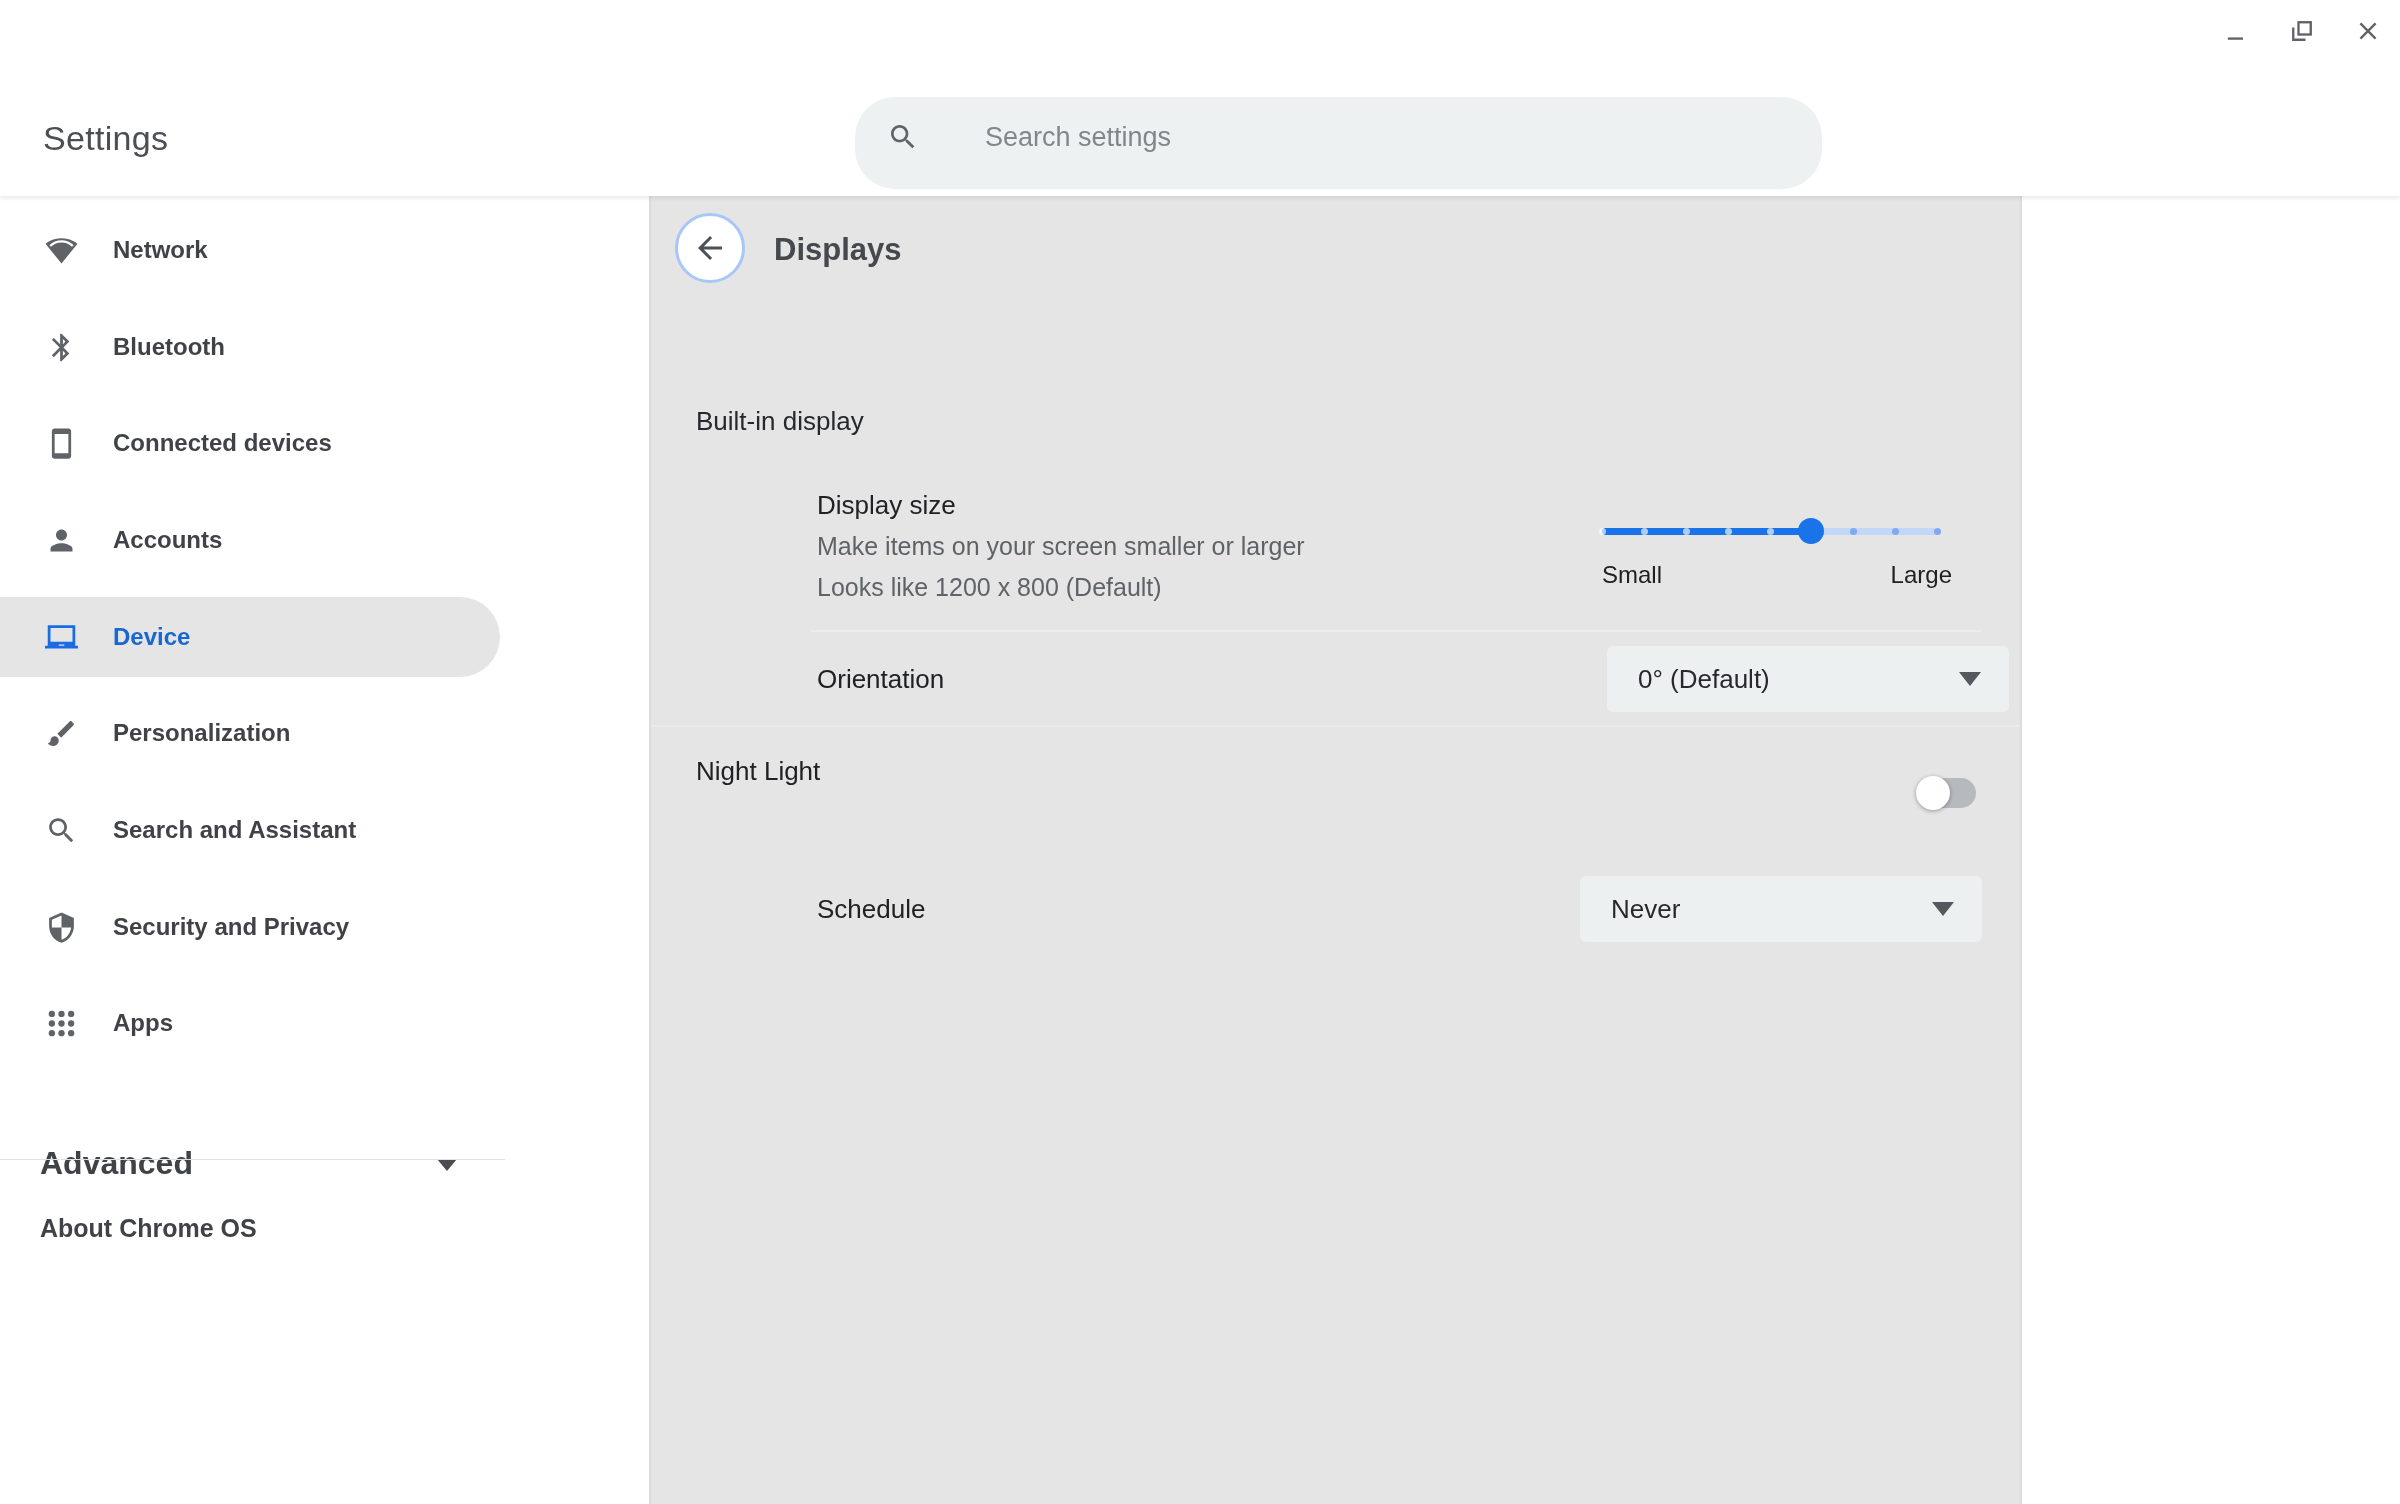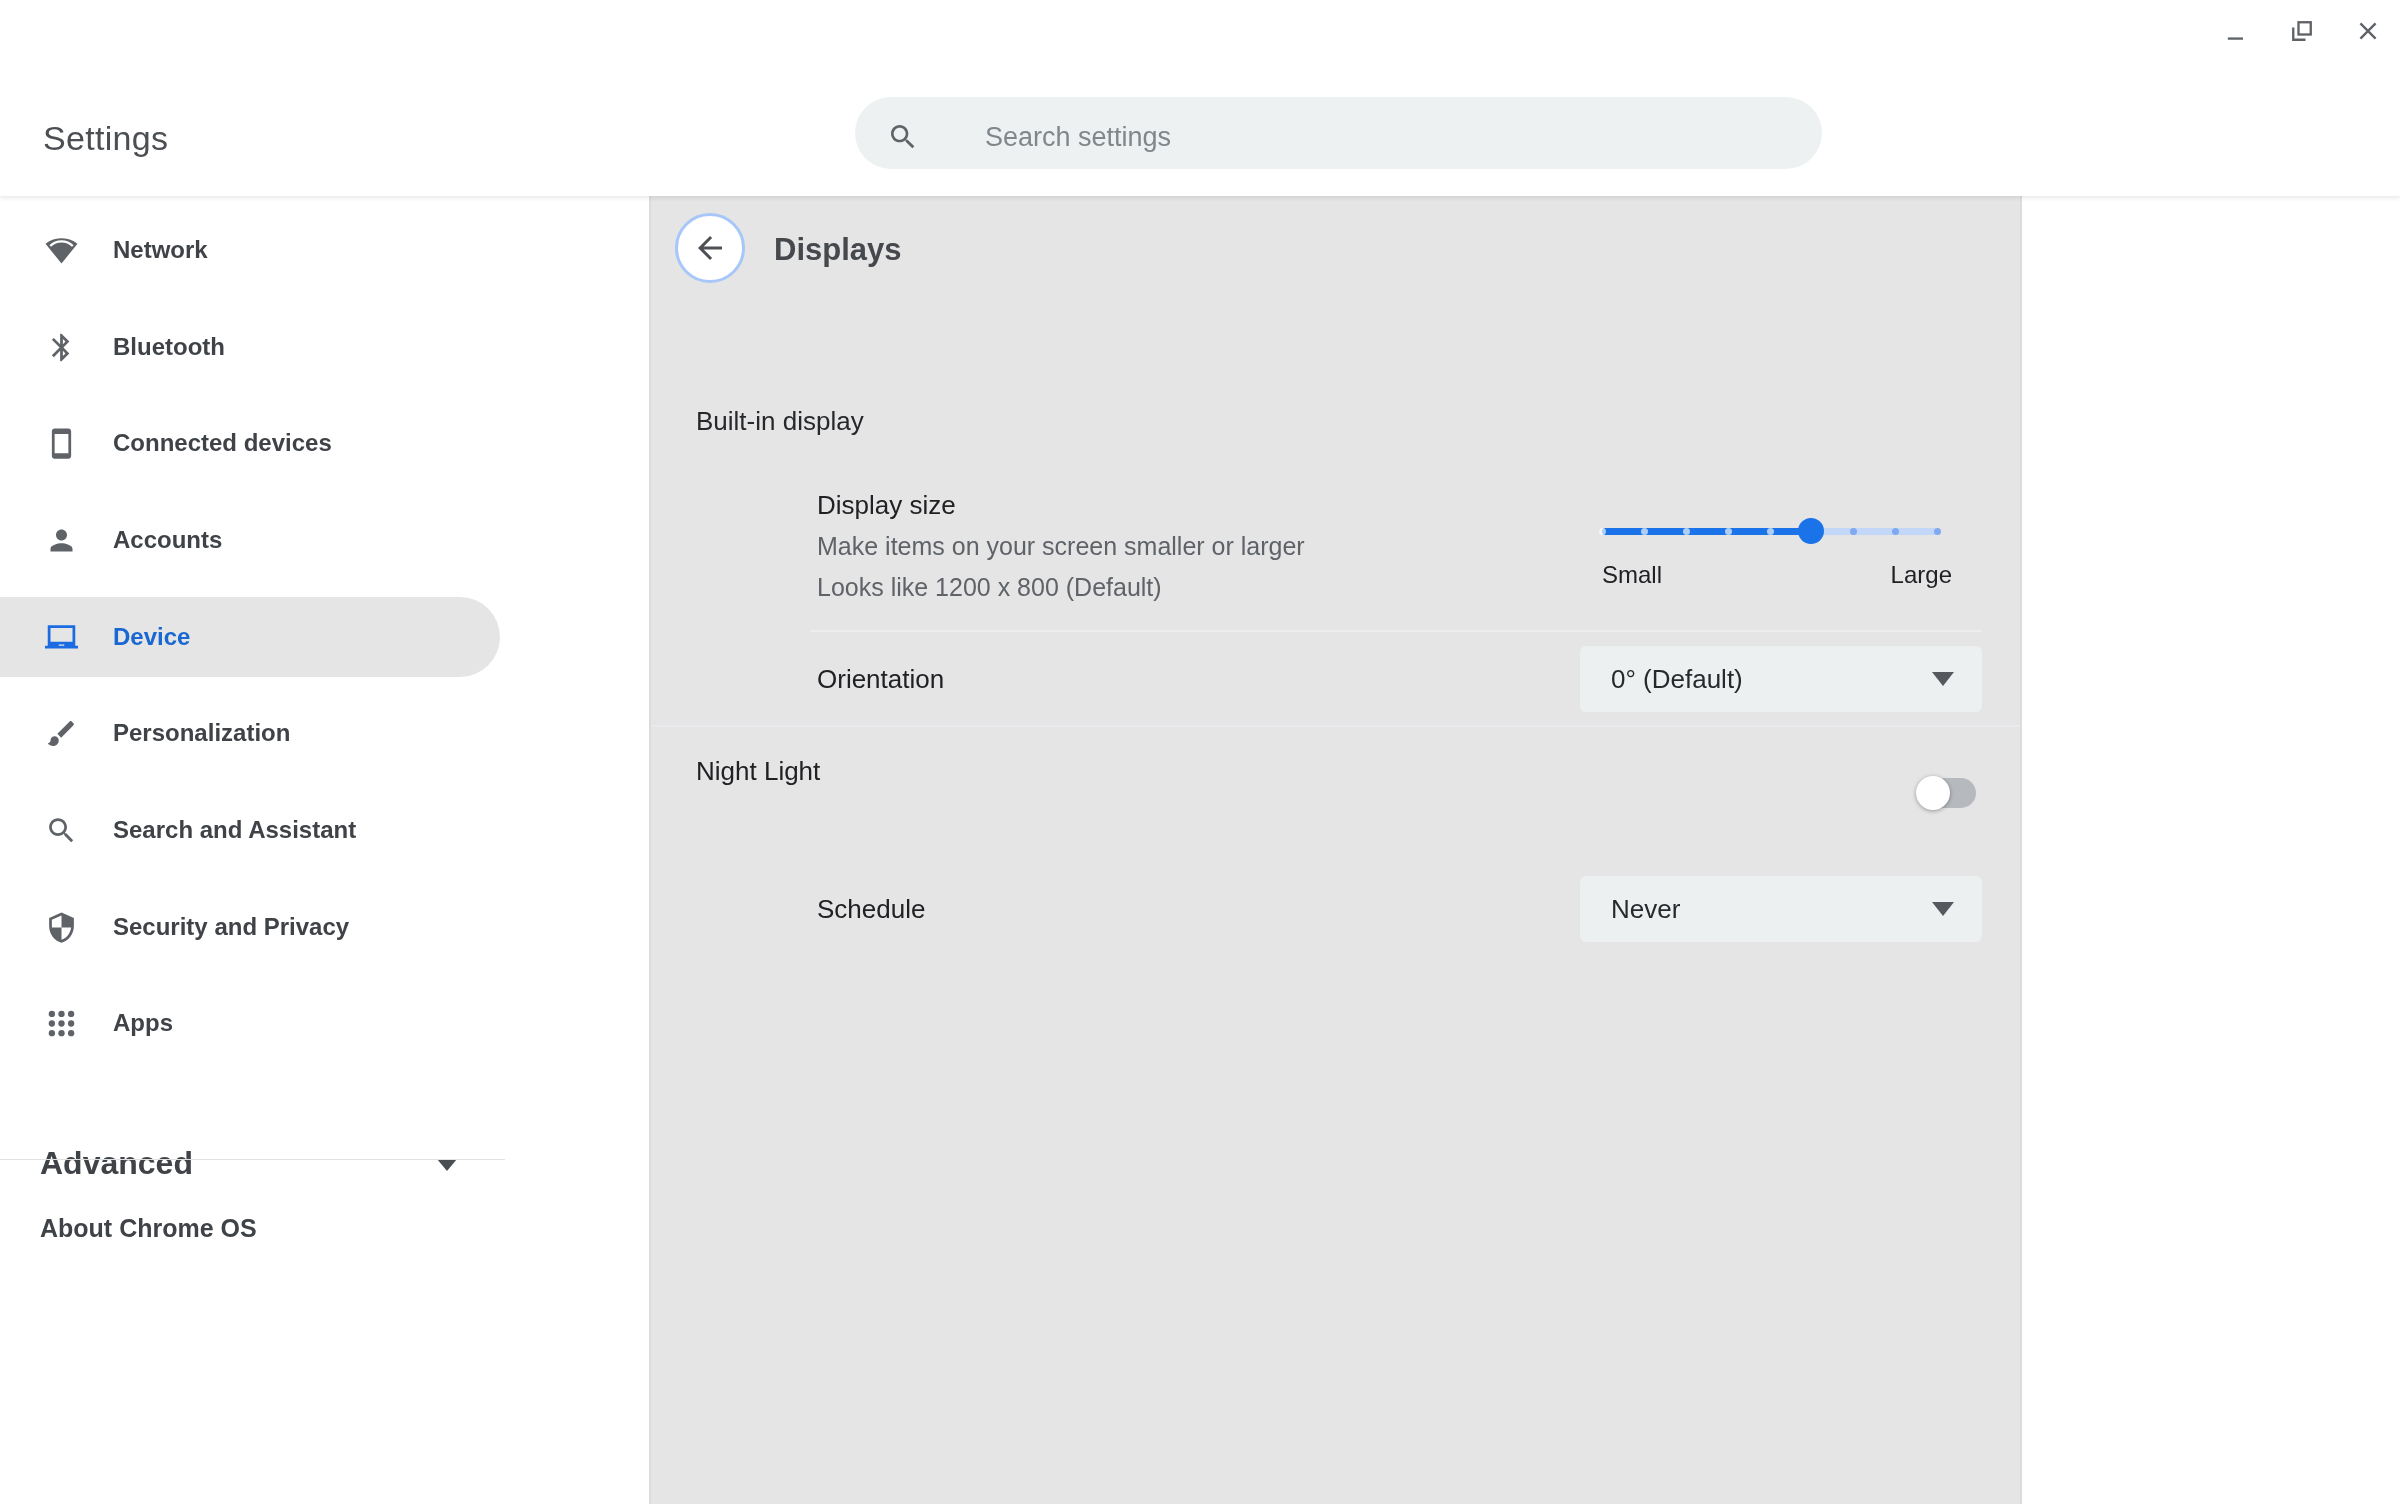--- a/index.html
+++ b/index.html
@@ -15,21 +15,21 @@
   .win-btn { width:48px; height:48px; display:flex; align-items:center; justify-content:center; background:transparent; border:none; }
   .win-btn svg { width:28px; height:28px; stroke:#5f6368; stroke-width:2; fill:none; }
 
   
   .header {
     position:absolute; top:0; left:0; width:2400px; height:196px; background:#fff; z-index:20;
     box-shadow:0 2px 4px rgba(60,64,67,.12);
   }
   .app-title { position:absolute; left:43px; top:119px; font-size:34px; color:#4b4e52; letter-spacing:.3px; }
   .search-pill {
-    position:absolute; left:855px; top:97px; width:967px; height:72px;
+    position:absolute; left:855px; top:97px; width:967px; height:92px;
     background:#eef1f1; border-radius:40px;
   }
   .search-pill .s-icon { position:absolute; left:32px; top:24px; width:32px; height:32px; fill:#5f6368; }
   .search-pill input {
     position:absolute; left:130px; top:0; width:780px; height:80px; border:none; outline:none;
     background:transparent; font-family:inherit; font-size:27px; color:#202124;
   }
   .search-pill input::placeholder { color:#80868b; }
 
   
@@ -90,21 +90,21 @@
   .divider-inset { position:absolute; left:160px; top:434px; width:1170px; height:2px; background:#ebedef; }
   .divider-full  { position:absolute; left:0; top:529px; width:100%; height:2px; background:#e8eaed; }
 
   .row-label-orientation { position:absolute; left:166px; top:468px; font-size:26px; color:#202124; }
   .row-label-schedule    { position:absolute; left:166px; top:698px; font-size:26px; color:#202124;text-align:center; }
 
   .select {
     position:absolute; left:929px; width:402px; height:66px; background:#edf0f0; border-radius:6px;
     display:flex; align-items:center; cursor:pointer;
   }
-  .select.sel-1 { top:450px; }
+  .select.sel-1 { top:450px;margin-left:27px; }
   .select.sel-2 { top:680px; }
   .select .val { margin-left:31px; font-size:26px; color:#27292c; }
   .select .caret { position:absolute; right:28px; top:26px; width:0; height:0;
     border-left:11px solid transparent; border-right:11px solid transparent; border-top:14px solid #55585c; }
 
   .nl-title { position:absolute; left:45px; top:560px; font-size:26px; color:#202124; }
   .nl-sub   { position:absolute; left:45px; top:602px; font-size:25px; color:#5f6368; }
 
   .toggle { position:absolute; left:1267px; top:581px; width:58px; height:32px; cursor:pointer; }
   .toggle .t-track { position:absolute; left:0; top:1px; width:58px; height:30px; border-radius:15px; background:#b6babf; }

